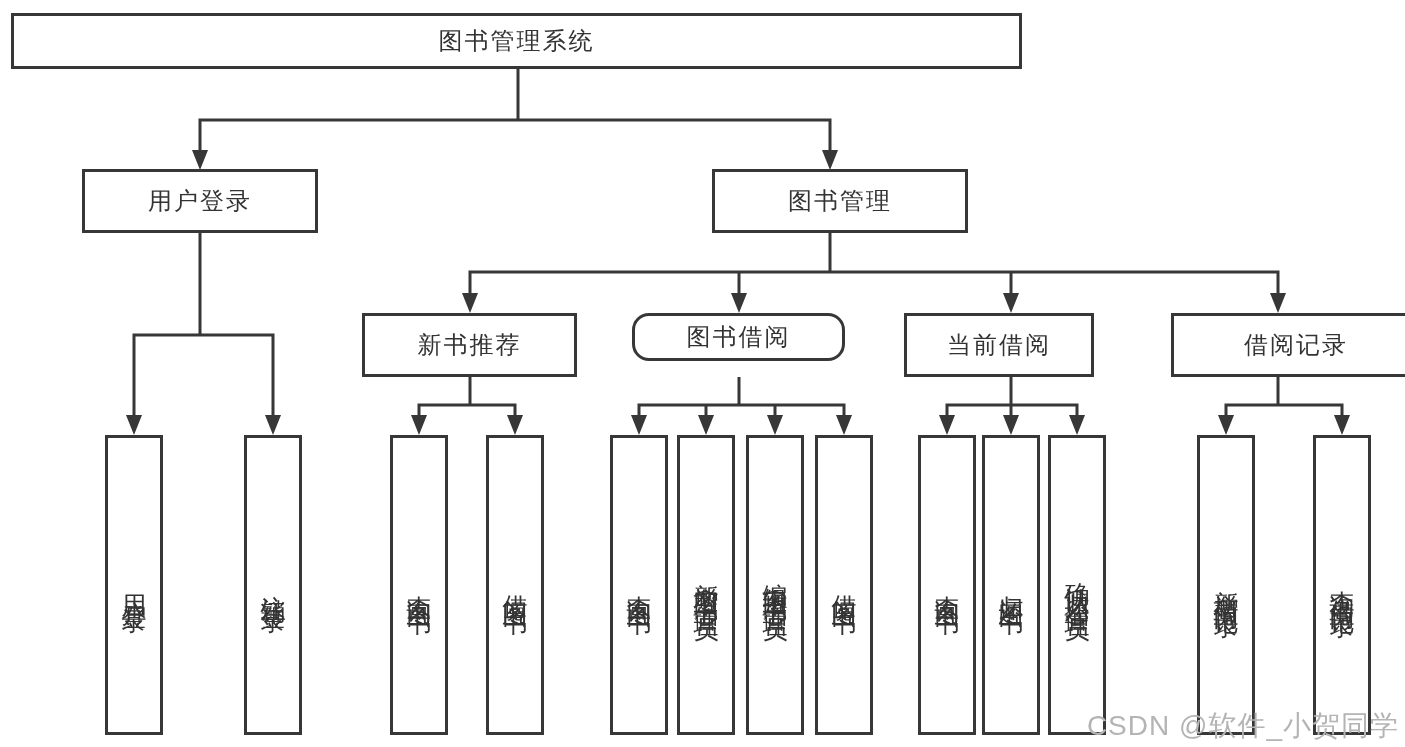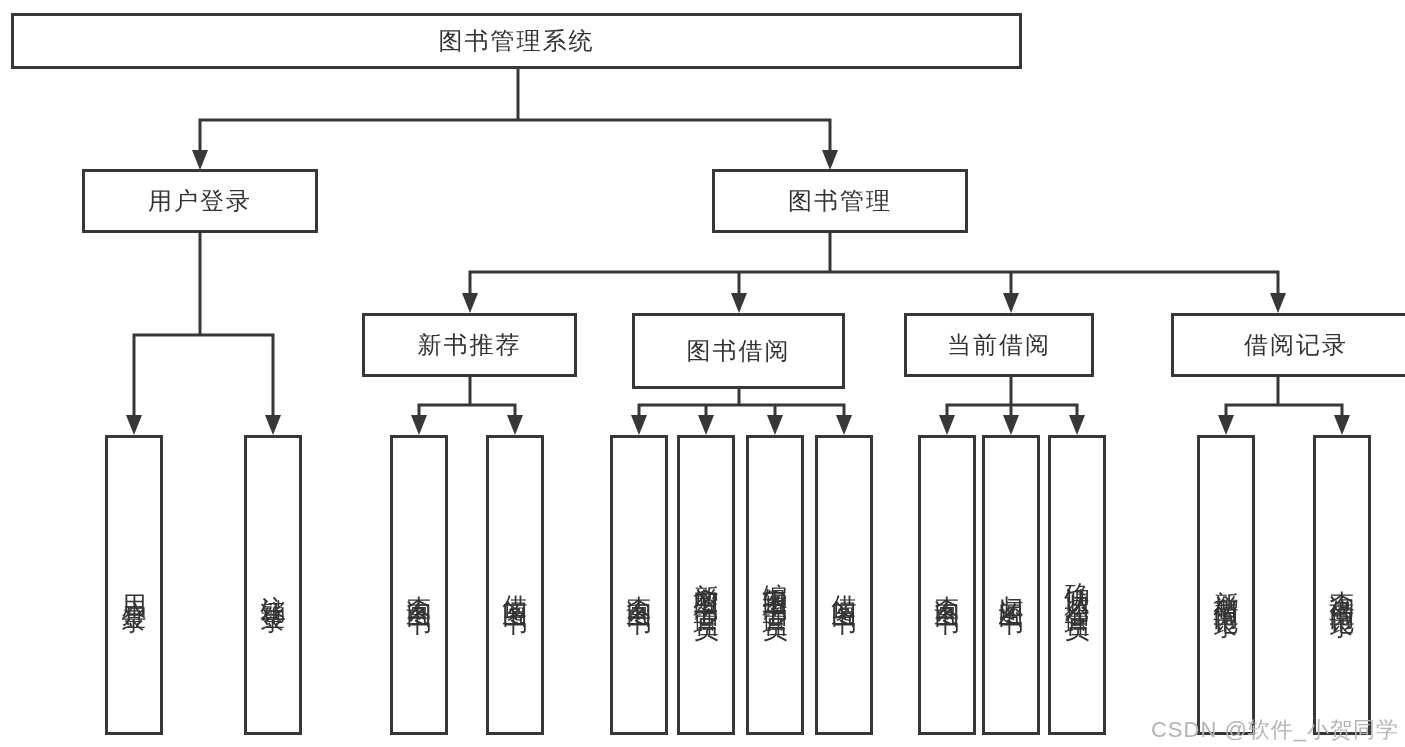--- a/index.html
+++ b/index.html
@@ -34,21 +34,21 @@
     text-orientation: mixed;
     font-size: 25px;
     line-height: 1;
     letter-spacing: 5px;
     white-space: nowrap;
   }
   .watermark {
     position: absolute;
     right: 6px;
     bottom: 2px;
-    font-size: 22px;
+    font-size: 28px;
     letter-spacing: 1px;
     color: var(--watermark, #b4b4b4);
     z-index: 5;
   }
 </style>
 </head>
 <body>
 
 <div class="stage">
 
@@ -114,21 +114,21 @@
   <div class="node" style="left:82px; top:169px; width:236px; height:64px;">
     <span>用户登录</span>
   </div>
   <div class="node" style="left:712px; top:169px; width:256px; height:64px;">
     <span>图书管理</span>
   </div>
 
   <div class="node" style="left:362px; top:313px; width:215px; height:64px;">
     <span>新书推荐</span>
   </div>
-  <div class="node" style="left:632px; top:313px; width:213px; height:76px;">
+  <div class="node" style="left:632px; top:313px; width:213px; height:48px;border-radius:17px;">
     <span>图书借阅</span>
   </div>
   <div class="node" style="left:904px; top:313px; width:190px; height:64px;">
     <span>当前借阅</span>
   </div>
   <div class="node" style="left:1171px; top:313px; width:250px; height:64px;">
     <span>借阅记录</span>
   </div>
 
   <div class="node leaf" style="left:105px;">

